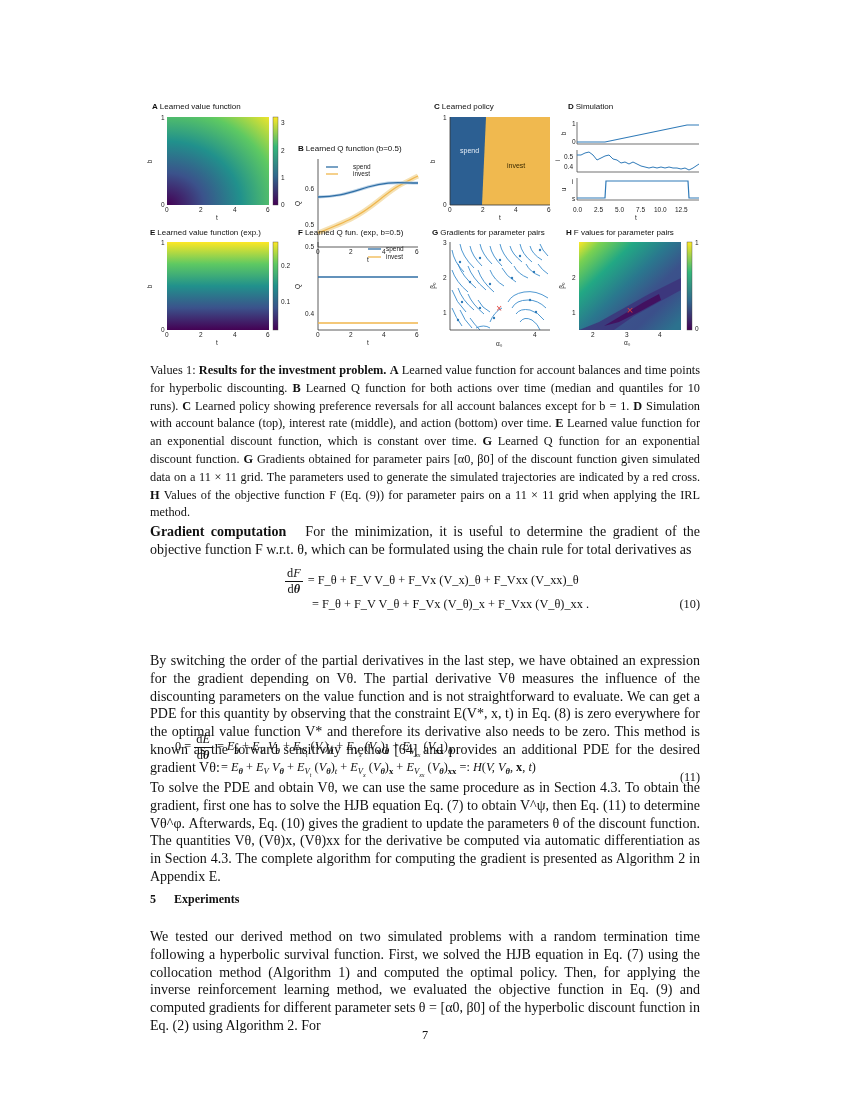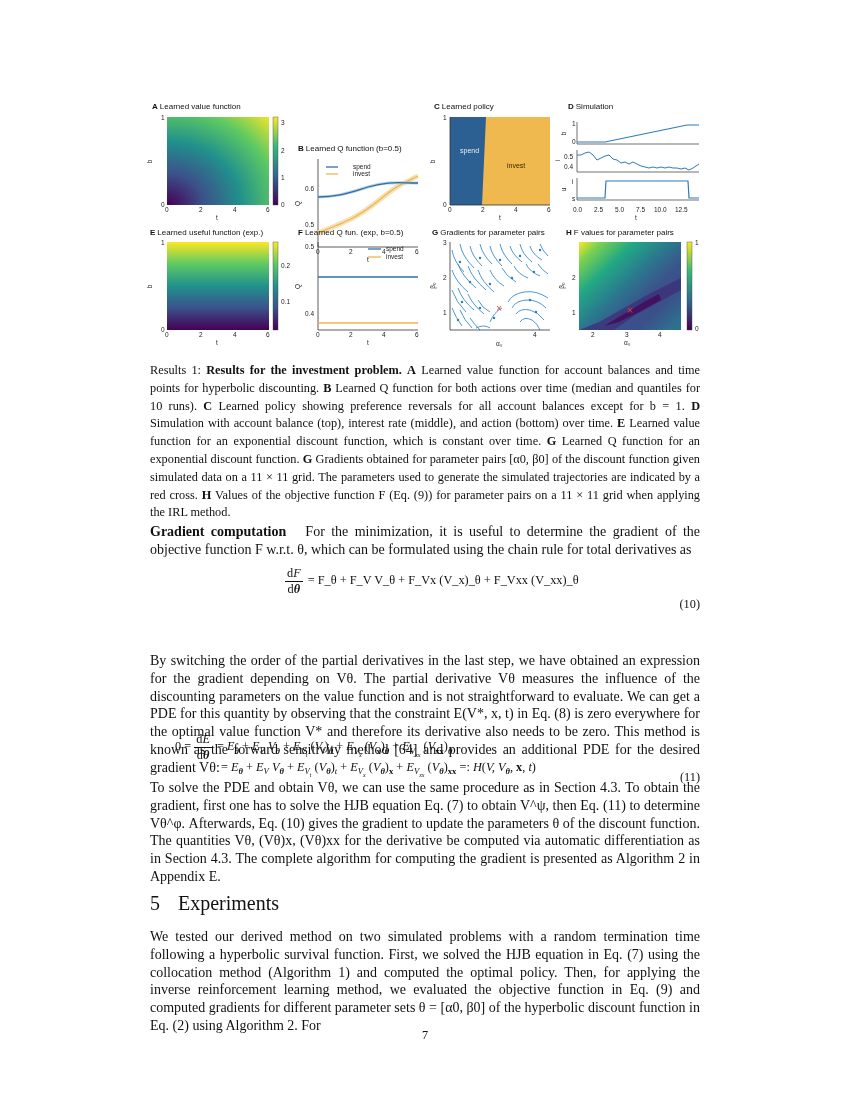--- a/index.html
+++ b/index.html
@@ -14,21 +14,21 @@
   .axlabel { position: absolute; font-size: 6.5px; color: #222; }
   svg { position: absolute; overflow: visible; }
   .caption { position: absolute; left: 150px; top: 362px; width: 550px;
              font-size: 12.3px; line-height: 17.8px; text-align: justify; }
   .caption b { font-weight: bold; }
   .text { position: absolute; left: 150px; width: 550px; font-size: 14px; line-height: 17.8px; text-align: justify; }
   .eq { position: absolute; font-size: 12.3px; white-space: nowrap; font-style: normal; }
   .eqnum { position: absolute; right: 150px; font-size: 12.3px; }
   .i { font-style: italic; }
   .bfi { font-style: italic; font-weight: bold; }
-  .sec { position: absolute; left: 150px; top: 892px; font-size: 20px; font-weight: normal; }
+  .sec { position: absolute; left: 150px; top: 892px; font-size: 12px; font-weight: bold; }
   .sec span { margin-right: 18px; }
   .pnum { position: absolute; left: 0; width: 850px; top: 1028px; text-align: center; font-size: 12.3px; }
   sub, sup { font-size: 70%; }
   .frac { display: inline-block; vertical-align: middle; text-align: center; margin-right: 2px; }
   .frac .num { display: block; border-bottom: 1px solid #111; padding: 0 2px; }
   .frac .den { display: block; padding: 0 2px; }
 </style>
 </head>
 <body>
 
@@ -147,21 +147,21 @@
       <span class="tick" style="left:8px;top:106px;">0.0</span>
       <span class="tick" style="left:29px;top:106px;">2.5</span>
       <span class="tick" style="left:50px;top:106px;">5.0</span>
       <span class="tick" style="left:71px;top:106px;">7.5</span>
       <span class="tick" style="left:89px;top:106px;">10.0</span>
       <span class="tick" style="left:110px;top:106px;">12.5</span>
       <span class="axlabel" style="left:70px;top:114px;">t</span>
     </div>
 
     <div class="panel" style="left:0;top:127px;width:145px;height:125px;">
-      <div class="ptitle" style="left:10px;top:1px;"><b>E</b><span>Learned useful function (exp.)</span></div>
+      <div class="ptitle" style="left:10px;top:1px;"><b>E</b><span>Learned value function (exp.)</span></div>
       <svg style="left:27px;top:15px;" width="102" height="88">
         <defs>
             <linearGradient id="gE" x1="0" y1="1" x2="0" y2="0">
           <stop offset="0" stop-color="#440154"></stop>
               <stop offset="0.25" stop-color="#3b528b"></stop>
           <stop offset="0.5" stop-color="#21918c"></stop>
               <stop offset="0.75" stop-color="#5ec962"></stop>
           <stop offset="1" stop-color="#fde725"></stop>
             </linearGradient>
           </defs>
@@ -306,40 +306,43 @@
       <span class="tick" style="left:7px;top:82px;">1</span>
       <span class="axlabel" style="left:-7px;top:55px;transform:rotate(-90deg);">β₀</span>
       <span class="tick" style="left:26px;top:104px;">2</span>
       <span class="tick" style="left:60px;top:104px;">3</span>
       <span class="tick" style="left:93px;top:104px;">4</span>
       <span class="axlabel" style="left:59px;top:112px;">α₀</span>
     </div>
   </div>
 
   <div class="caption">
-    <span>Results 1:</span>
+    <span>Values 1:</span>
     <b>Results for the investment problem.</b>
     <b>A</b> <span>Learned value function for account balances and time points for hyperbolic discounting.</span>
     <b>B</b> <span>Learned Q function for both actions over time (median and quantiles for 10 runs).</span>
     <b>C</b> <span>Learned policy showing preference reversals for all account balances except for b = 1.</span>
     <b>D</b> <span>Simulation with account balance (top), interest rate (middle), and action (bottom) over time.</span>
     <b>E</b> <span>Learned value function for an exponential discount function, which is constant over time.</span>
     <b>G</b> <span>Learned Q function for an exponential discount function.</span>
     <b>G</b> <span>Gradients obtained for parameter pairs [α0, β0] of the discount function given simulated data on a 11 × 11 grid. The parameters used to generate the simulated trajectories are indicated by a red cross.</span>
     <b>H</b> <span>Values of the objective function F (Eq. (9)) for parameter pairs on a 11 × 11 grid when applying the IRL method.</span>
   </div>
 
   <div class="text" style="top:523px;">
     <b>Gradient computation</b>&nbsp;&nbsp;&nbsp;<span>For the minimization, it is useful to determine the gradient of the objective function F w.r.t. θ, which can be formulated using the chain rule for total derivatives as</span>
   </div>
 
   <div class="eq" style="left:285px;top:566px;">
     <span class="frac"><span class="num">d<span class="i">F</span></span><span class="den">d<span class="bfi">θ</span></span></span>
     <span>= F_θ + F_V V_θ + F_Vx (V_x)_θ + F_Vxx (V_xx)_θ</span>
   </div>
+  <div class="eq" style="left:312px;top:597px;">
+    <span>= F_θ + F_V V_θ + F_Vx (V_θ)_x + F_Vxx (V_θ)_xx .</span>
+  </div>
   <div class="eqnum" style="top:597px;">(10)</div>
 
   <div class="text" style="top:620px;margin-top:32px;">
     <span>By switching the order of the partial derivatives in the last step, we have obtained an expression for the gradient depending on Vθ. The partial derivative Vθ measures the influence of the discounting parameters on the value function and is not straightforward to evaluate. We can get a PDE for this quantity by observing that the constraint E(V*, x, t) in Eq. (8) is zero everywhere for the optimal value function V* and therefore its derivative also needs to be zero. This method is known as the forward sensitivity method [64] and provides an additional PDE for the desired gradient Vθ:</span>
   </div>
 
   <div class="eq" style="left:175px;top:732px;">
     0 = <span class="frac"><span class="num">d<span class="i">E</span></span><span class="den">d<span class="bfi">θ</span></span></span>
     = <span class="i">E</span><sub class="bfi">θ</sub> + <span class="i">E<sub>V</sub> V</span><sub class="bfi">θ</sub> + <span class="i">E<sub>V<sub>t</sub></sub></span> (<span class="i">V<sub>t</sub></span>)<sub class="bfi">θ</sub> + <span class="i">E<sub>V<sub>x</sub></sub></span> (<span class="i">V</span><sub><b>x</b></sub>)<sub class="bfi">θ</sub> + <span class="i">E<sub>V<sub>xx</sub></sub></span> (<span class="i">V</span><sub><b>xx</b></sub>)<sub class="bfi">θ</sub>
   </div>

